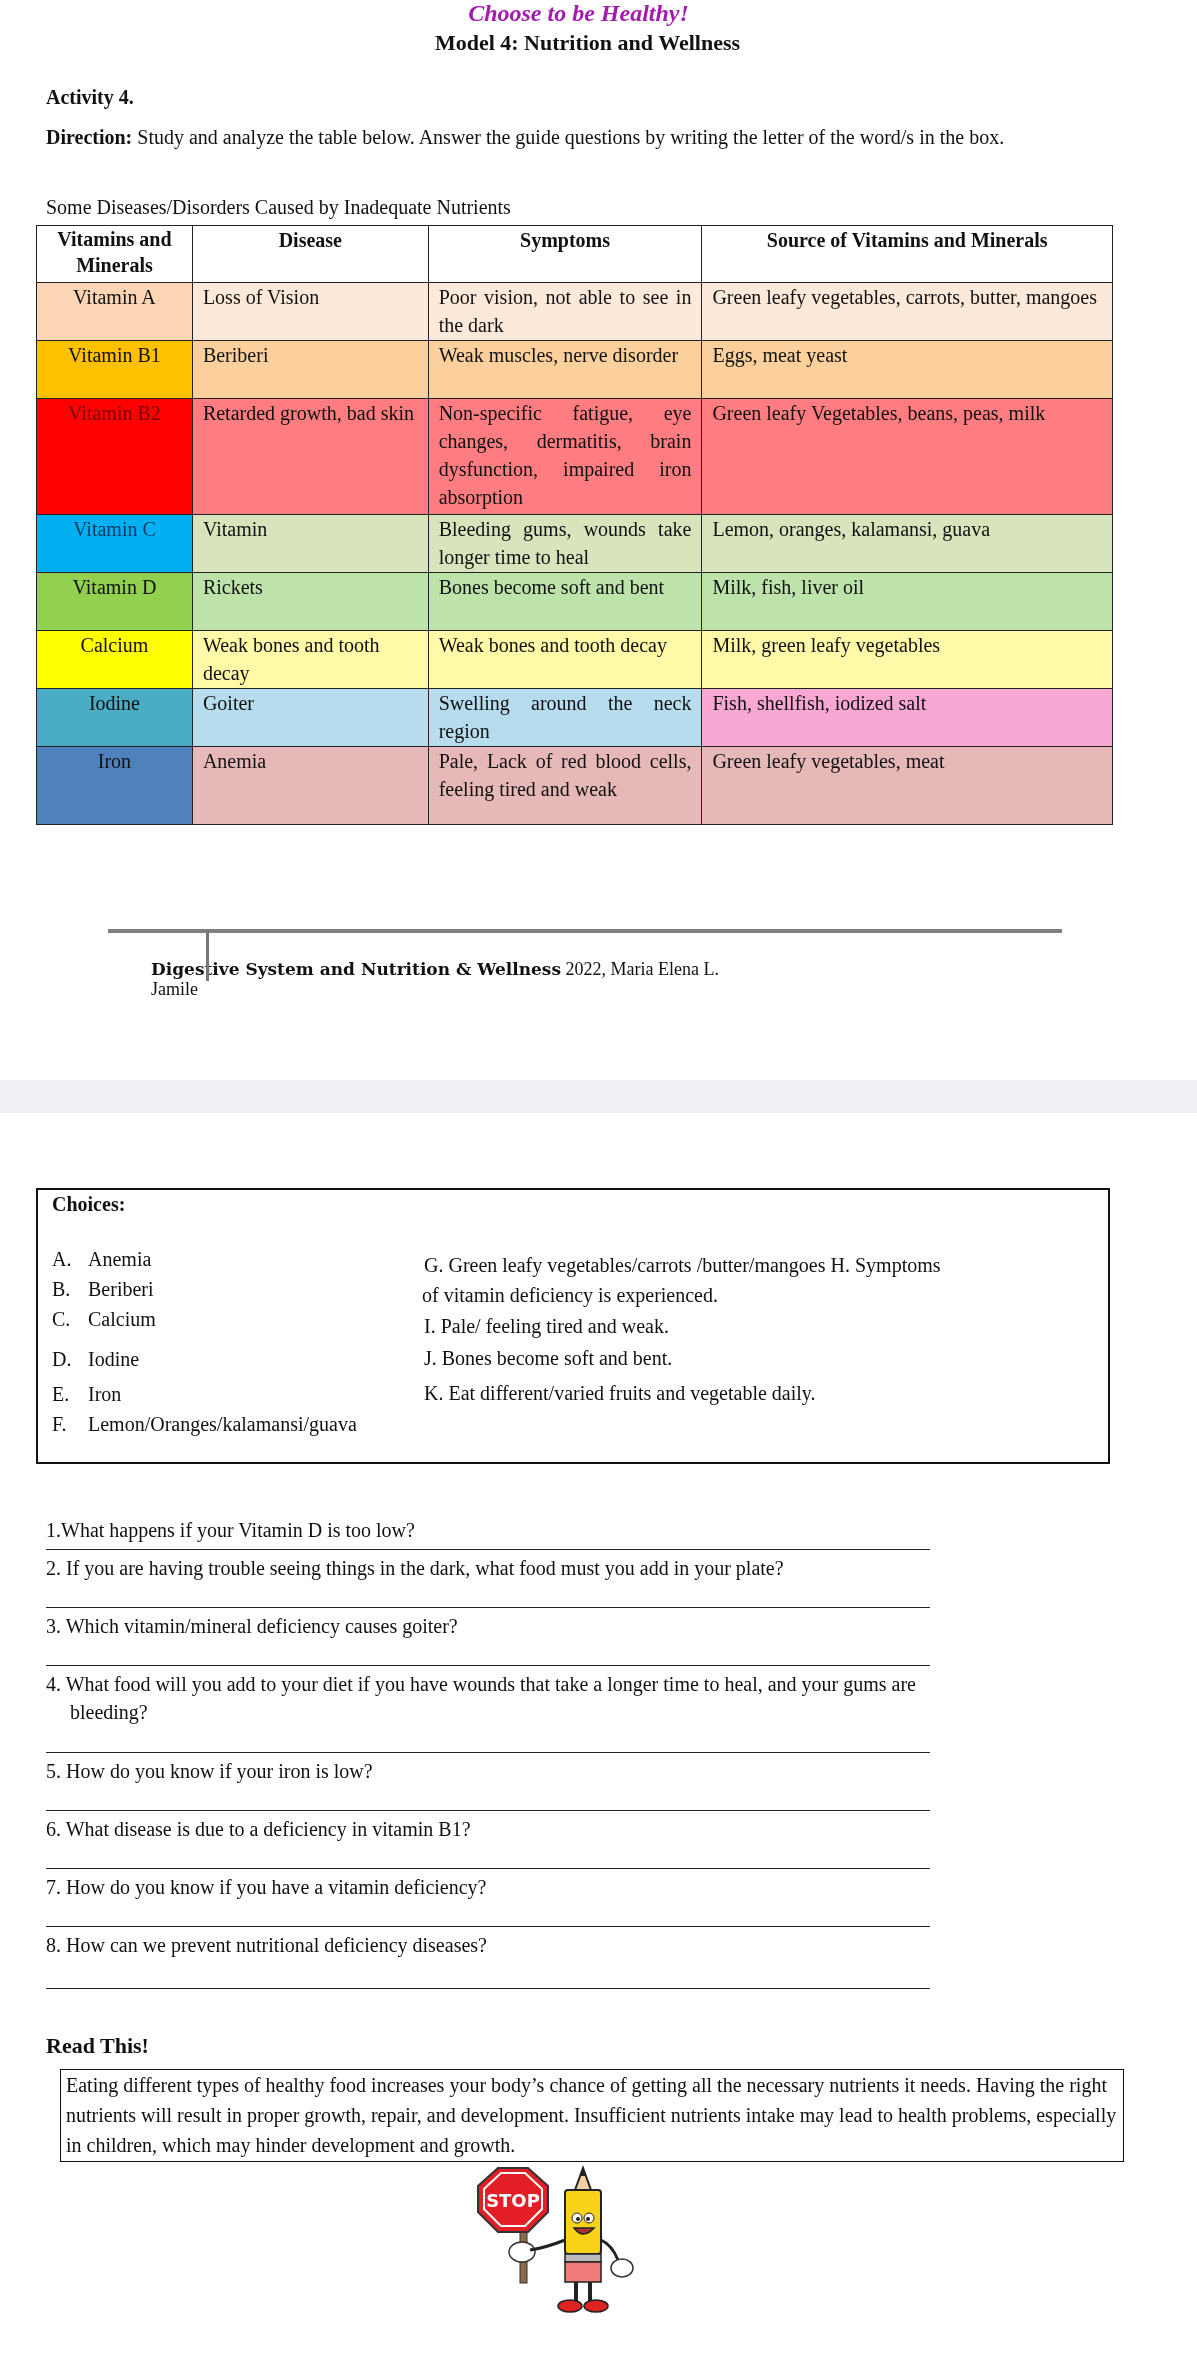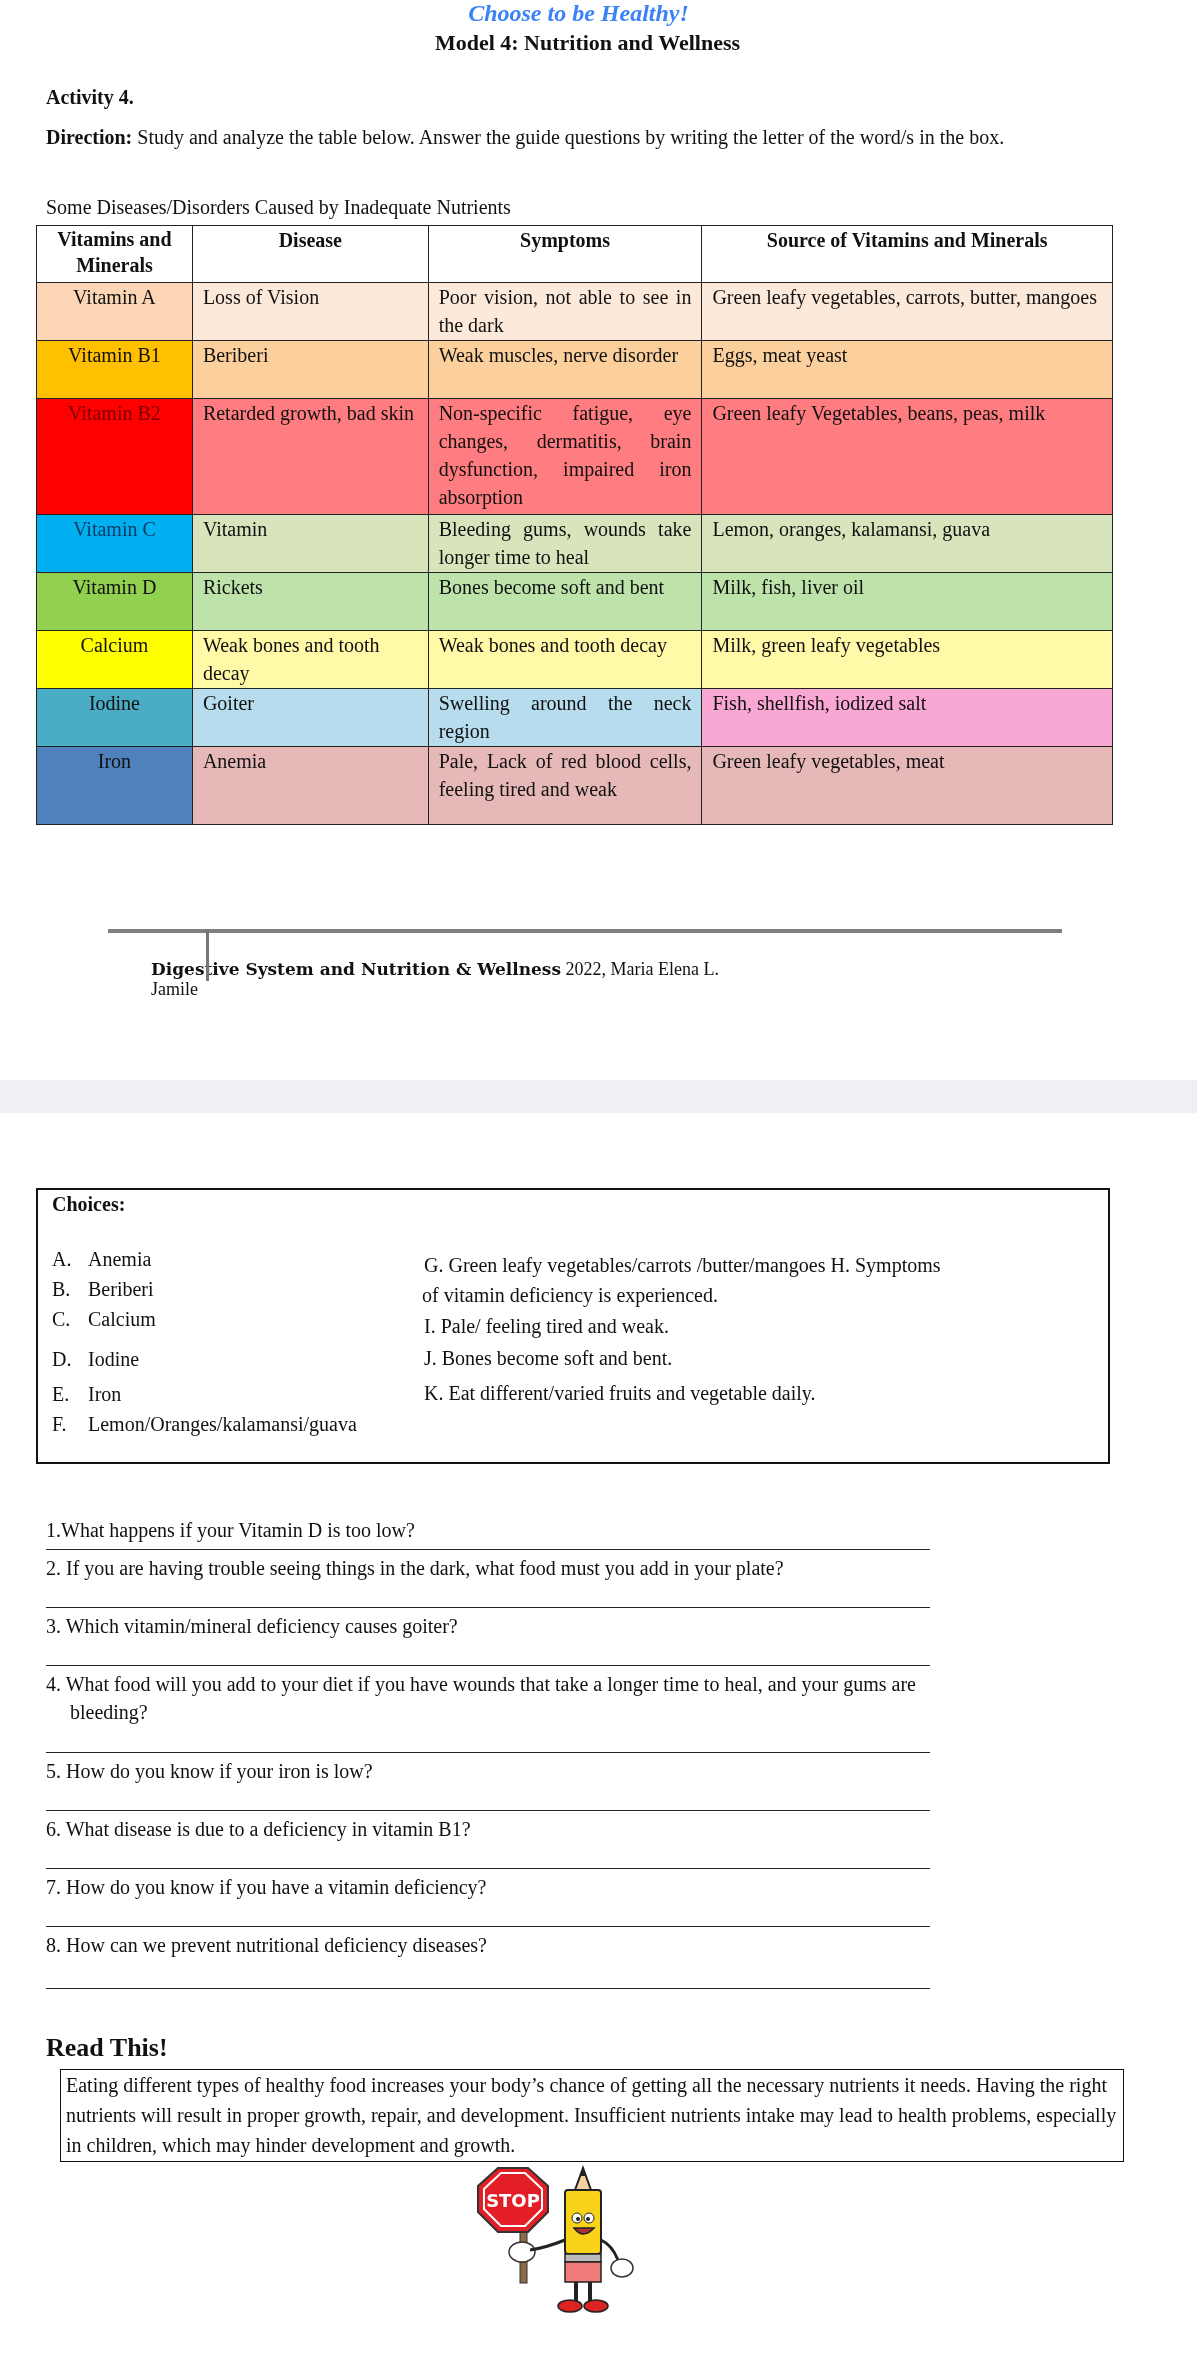--- a/index.html
+++ b/index.html
@@ -3,21 +3,21 @@
 <meta charset="utf-8">
 <style>
   html, body { margin: 0; padding: 0; background: #ffffff; }
   body {
     width: 1197px; height: 2361px; position: relative; overflow: hidden;
     font-family: "Liberation Serif", "DejaVu Serif", serif; color: #111;
   }
   .abs { position: absolute; }
   .title-red {
     left: 0; width: 1157px; top: 0; text-align: center;
-    color: #3b82f6; font-style: italic; font-weight: bold; font-size: 24px;
+    color: #a21caf; font-style: italic; font-weight: bold; font-size: 24px;
   }
   .title-main {
     left: 0; width: 1175px; top: 30px; text-align: center;
     font-weight: bold; font-size: 22px;
   }
   .activity { left: 46px; top: 86px; font-weight: bold; font-size: 20px; }
   .direction { left: 46px; top: 122px; width: 1060px; font-size: 20px; line-height: 30px; }
   .direction b { font-weight: bold; }
   .caption { left: 46px; top: 196px; font-size: 20px; }
 
@@ -44,21 +44,21 @@
     border: 2px solid #111; box-sizing: border-box;
   }
   .choices-title { left: 52px; top: 1193px; font-weight: bold; font-size: 20px; }
   .ch { font-size: 20px; line-height: 28px; }
   .ch .lt { display: inline-block; width: 36px; }
   .ch-right { font-size: 20px; line-height: 30px; }
 
   .q { left: 46px; font-size: 20px; line-height: 30px; width: 1100px; }
   .qline { left: 46px; width: 884px; height: 1px; background: #222; }
 
-  .read-title { left: 46px; top: 2033px; font-weight: bold; font-size: 26px; }
+  .read-title { left: 46px; top: 2033px; font-weight: bold; font-size: 22px; }
   .read-box {
     left: 60px; top: 2069px; width: 1064px; height: 93px; box-sizing: border-box;
     border: 1.5px solid #111; padding: 0 5px; font-size: 20px; line-height: 30px;
   }
   .mascot { left: 470px; top: 2160px; width: 220px; height: 180px; }
 </style>
 </head>
 <body>
 
 <div class="abs title-red">Choose to be Healthy!</div>

